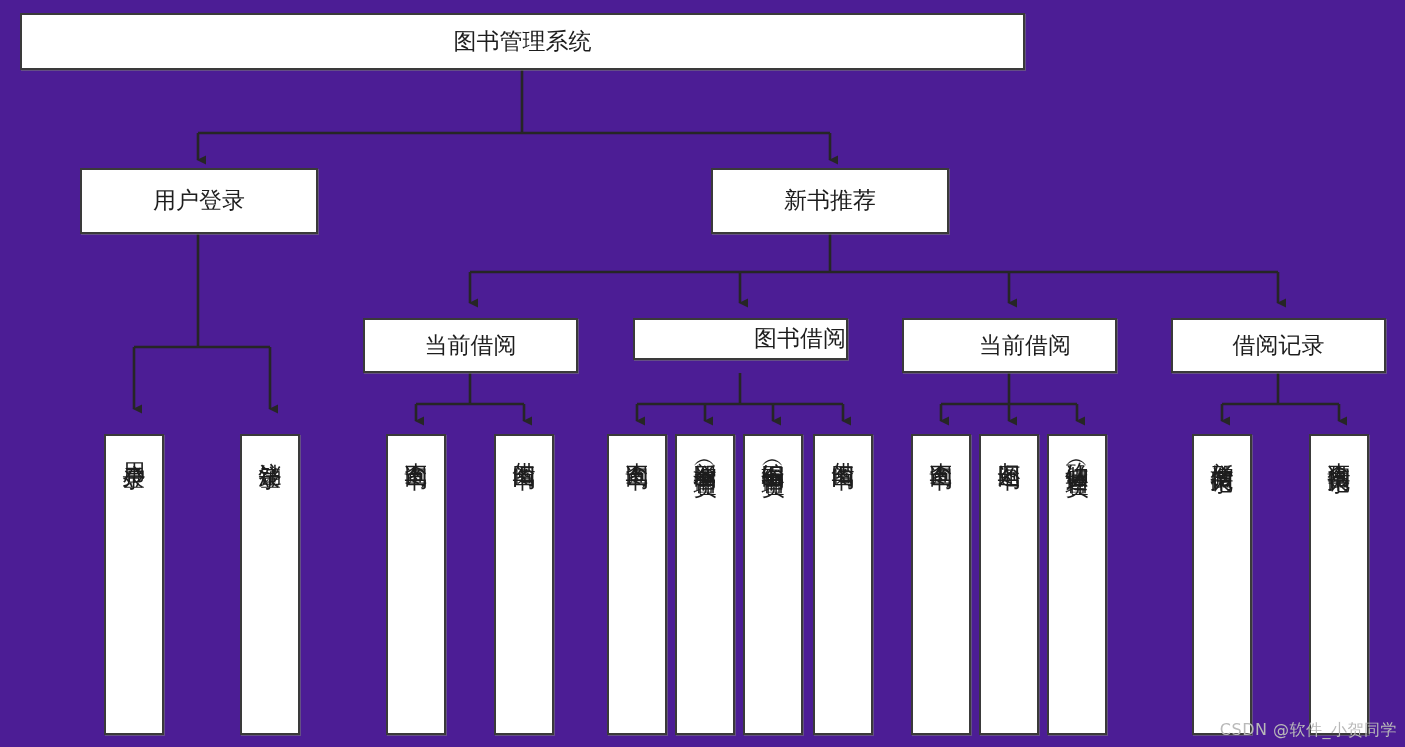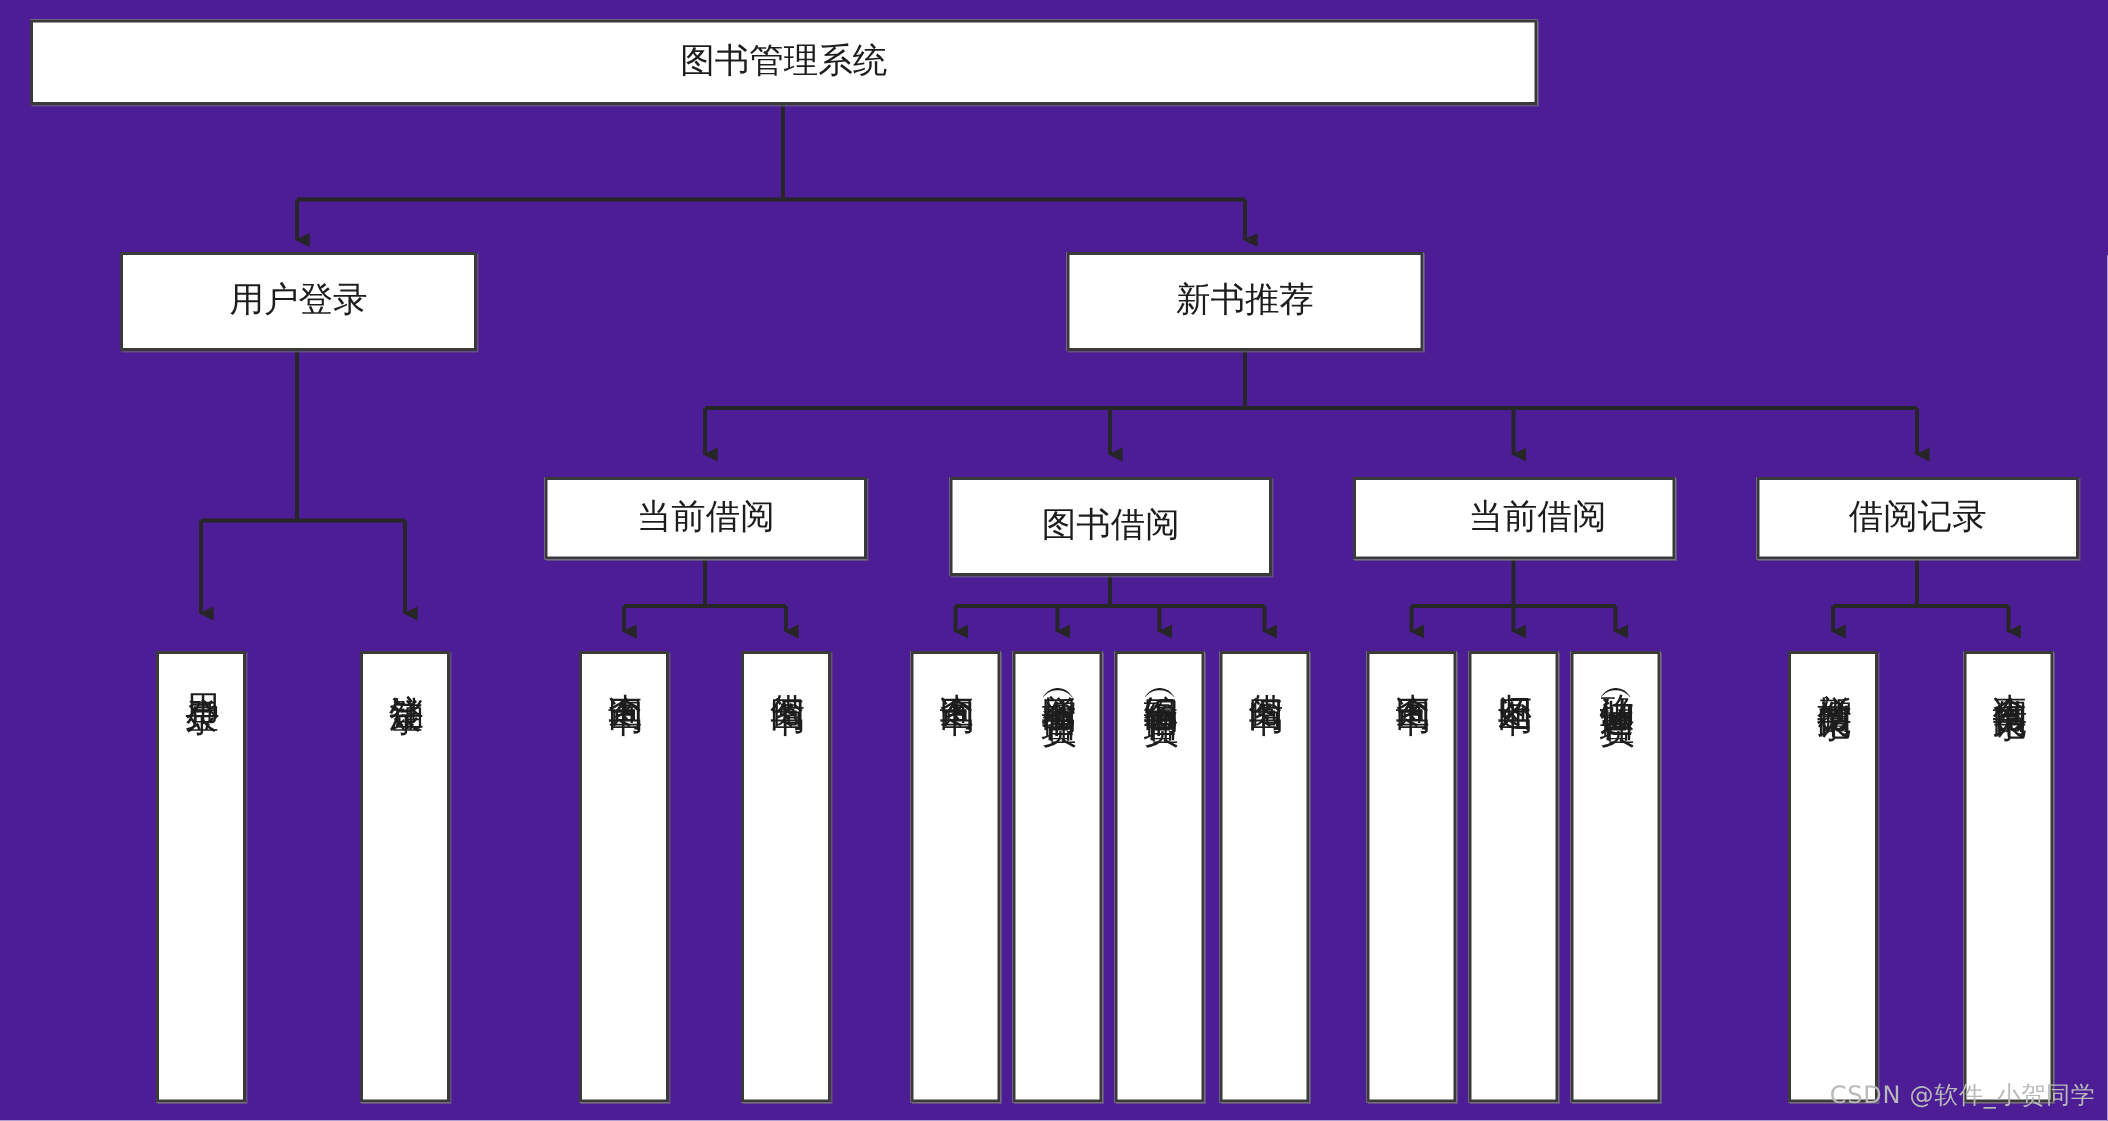--- a/index.html
+++ b/index.html
@@ -136,21 +136,21 @@
   <div class="node horiz" style="left:80px; top:168px; width:238px; height:66px;">
     <span class="label">用户登录</span>
   </div>
   <div class="node horiz" style="left:711px; top:168px; width:238px; height:66px;">
     <span class="label">新书推荐</span>
   </div>
 
   <div class="node horiz" style="left:363px; top:318px; width:215px; height:55px;">
     <span class="label">当前借阅</span>
   </div>
-  <div class="node horiz" style="left:633px; top:318px; width:215px; height:66px;">
+  <div class="node horiz" style="left:633px; top:318px; width:215px; height:42px;justify-content:flex-end;">
     <span class="label">图书借阅</span>
   </div>
   <div class="node horiz" style="left:902px; top:318px; width:215px; height:55px;padding-left:31px;">
     <span class="label">当前借阅</span>
   </div>
   <div class="node horiz" style="left:1171px; top:318px; width:215px; height:55px;">
     <span class="label">借阅记录</span>
   </div>
 
   <div class="node vert" style="left:104px; top:434px; width:60px; height:301px;">

